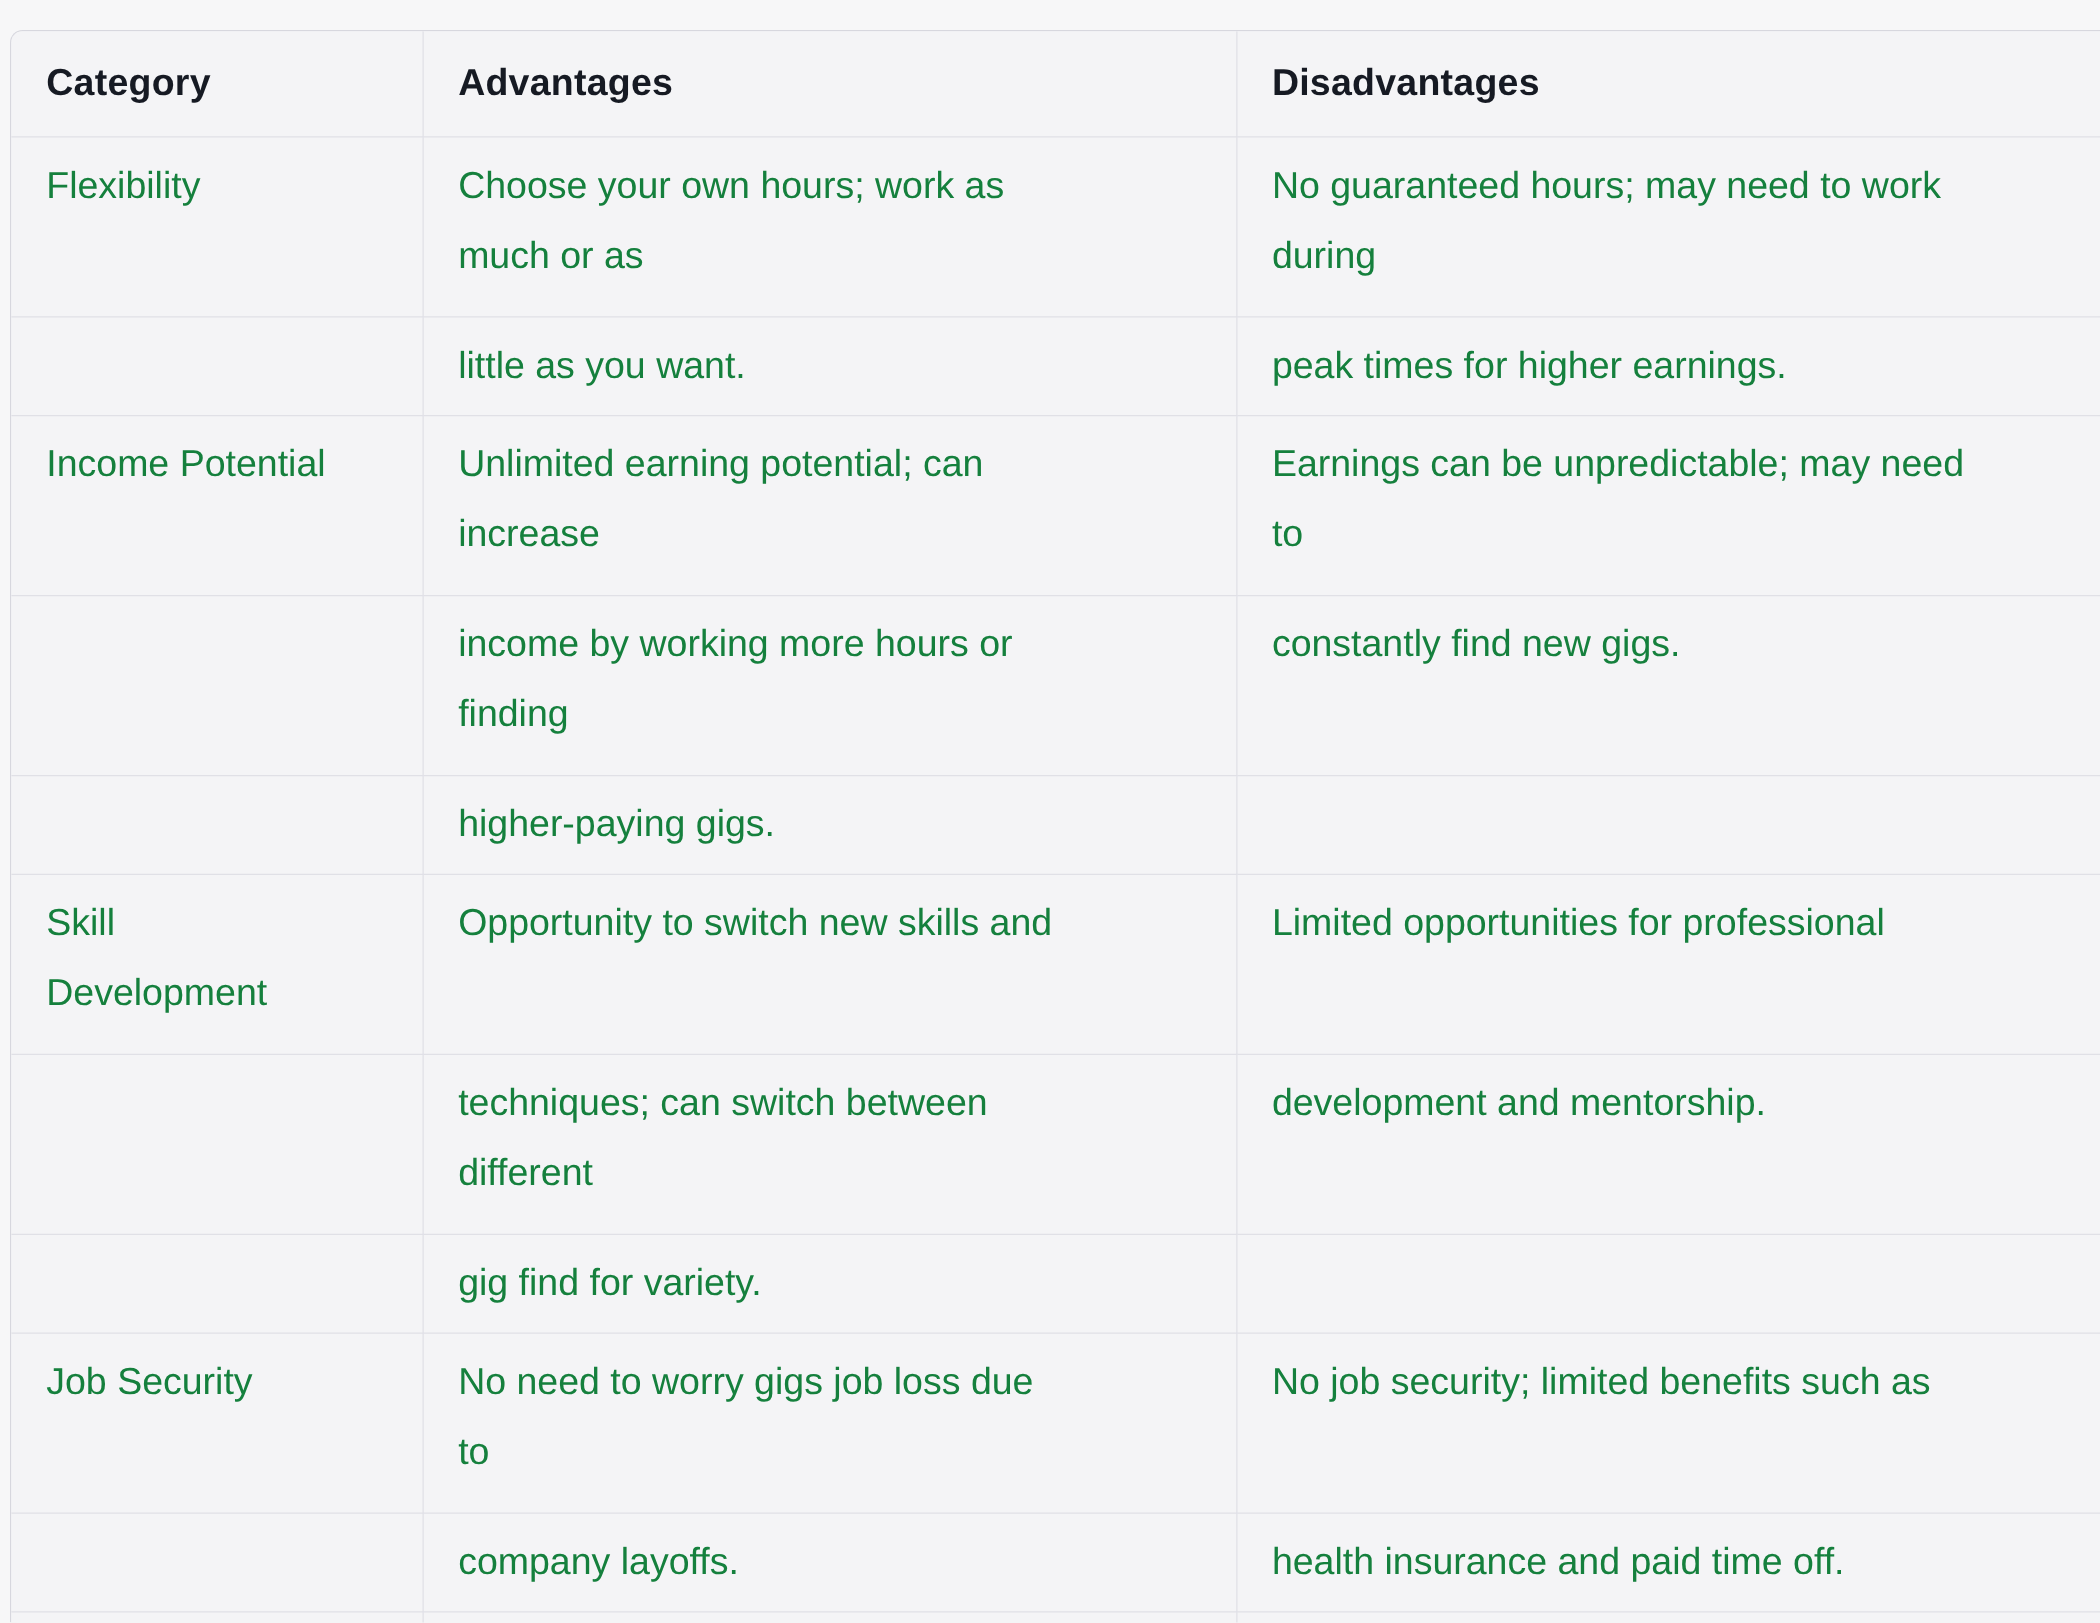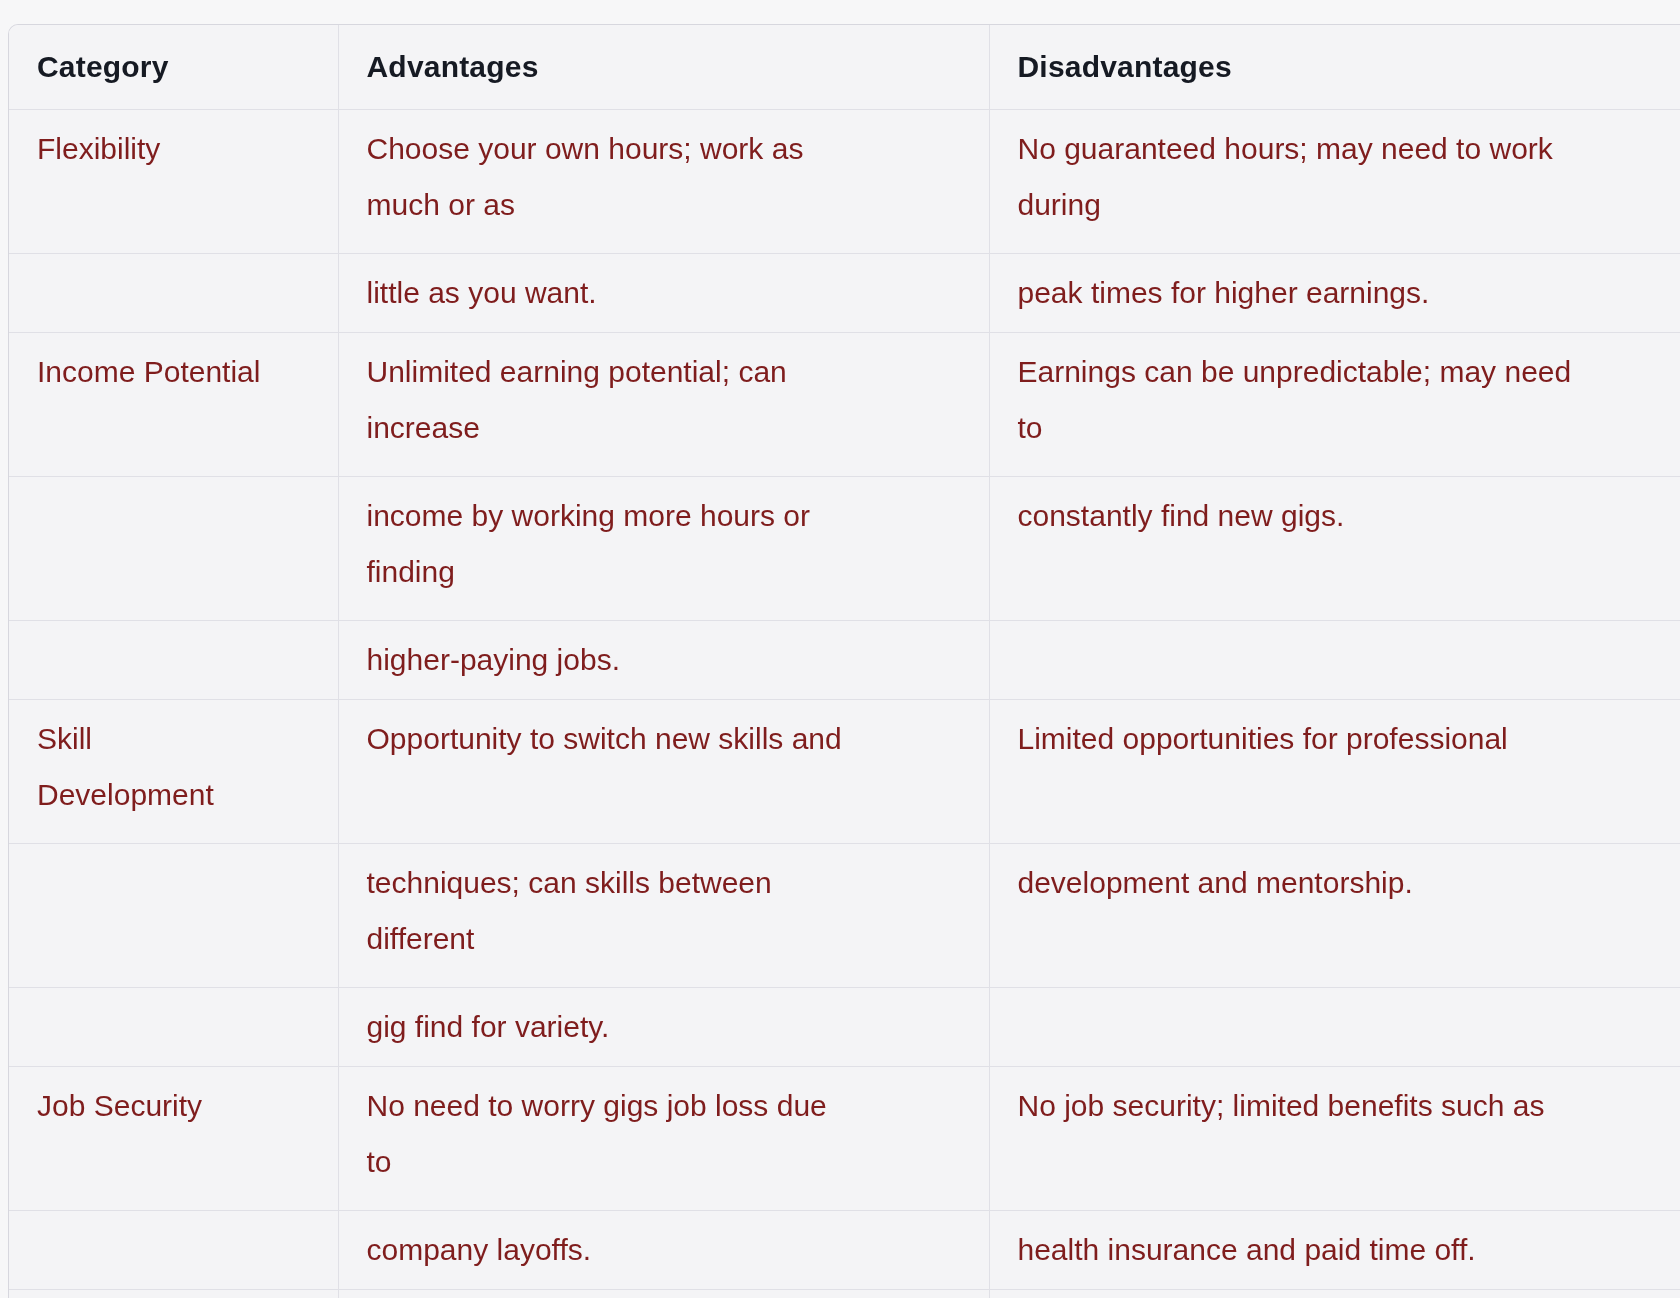--- a/index.html
+++ b/index.html
@@ -41,21 +41,21 @@
     font-weight: 700;
     color: #161a23;
     height: 84px;
     vertical-align: middle;
     padding: 0 28px;
     letter-spacing: 0.2px;
   }
   td {
     font-size: 30px;
     font-weight: 400;
-    color: #7f1d1d;
+    color: #15803d;
     line-height: 56px;
     padding: 11px 28px;
     white-space: pre-line; 
   }
   th:nth-child(1), td:nth-child(1),
   th:nth-child(2), td:nth-child(2) {
     border-right: 1px solid #e0e0e6;
   }
   tr.h-tall  { height: 144px; }
   tr.h-short { height: 78px;  }
@@ -99,32 +99,32 @@
 to</td>
       </tr>
       <tr class="h-tall">
         <td></td>
         <td>income by working more hours or
 finding</td>
         <td>constantly find new gigs.</td>
       </tr>
       <tr class="h-short">
         <td></td>
-        <td>higher-paying jobs.</td>
+        <td>higher-paying gigs.</td>
         <td></td>
       </tr>
       <tr class="h-tall">
         <td>Skill
 Development</td>
         <td>Opportunity to switch new skills and</td>
         <td>Limited opportunities for professional</td>
       </tr>
       <tr class="h-tall">
         <td></td>
-        <td>techniques; can skills between
+        <td>techniques; can switch between
 different</td>
         <td>development and mentorship.</td>
       </tr>
       <tr class="h-short">
         <td></td>
         <td>gig find for variety.</td>
         <td></td>
       </tr>
       <tr class="h-tall">
         <td>Job Security</td>

